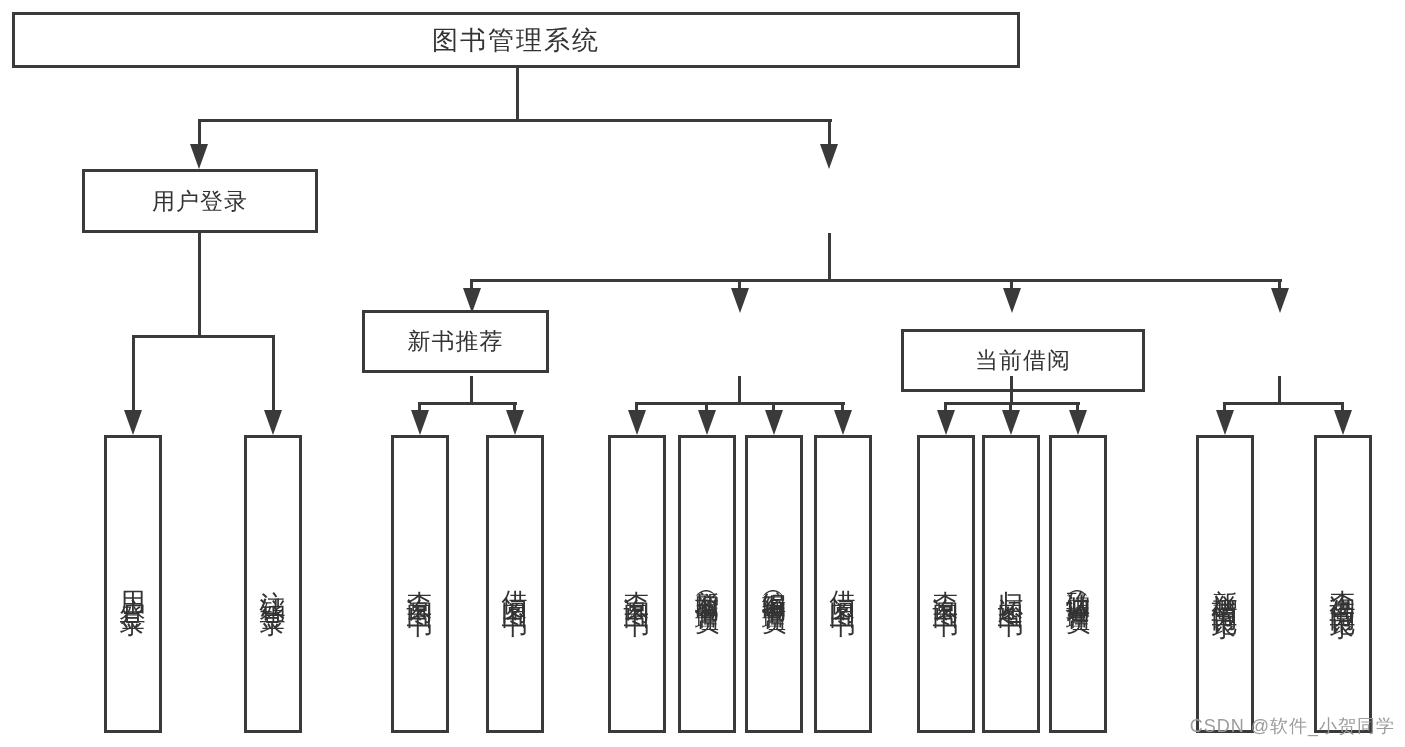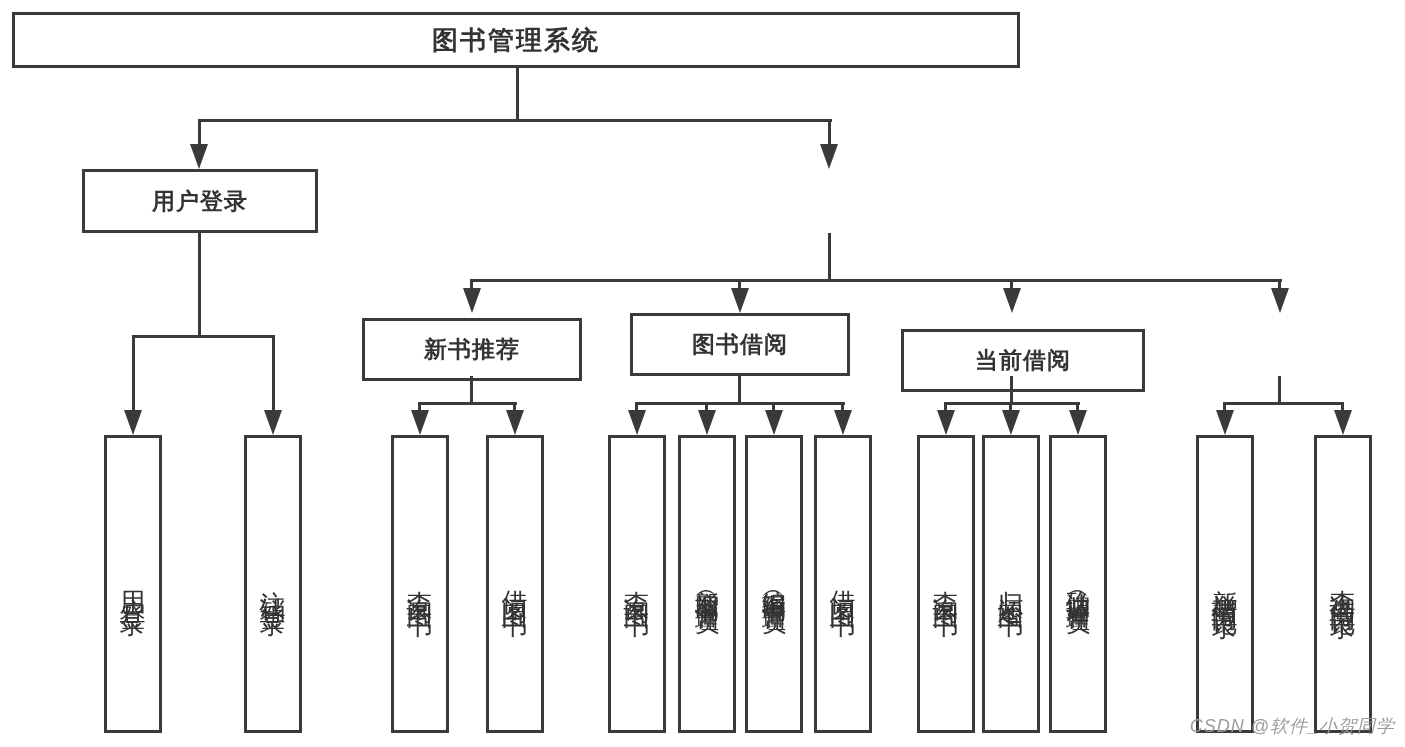--- a/index.html
+++ b/index.html
@@ -15,21 +15,21 @@
   .box{
     position:absolute;
     border:3px solid #3a3a3a;
     background:#fff;
     display:flex;
     align-items:center;
     justify-content:center;
     box-sizing:border-box;
     color:#333;
   }
-  .h{font-size:23px;letter-spacing:1px;white-space:nowrap;font-weight:bold;}
+  .h{font-size:23px;letter-spacing:1px;white-space:nowrap;}
   .root-box{font-size:26px;letter-spacing:2px;}
   
   .v{
     writing-mode:vertical-rl;
     text-orientation:mixed;
     font-size:26px;
     letter-spacing:7px;
     line-height:1;
   }
   .v.mid{letter-spacing:5px;}
@@ -44,21 +44,20 @@
     border-right:9px solid transparent;
     border-top:25px solid #3a3a3a;
   }
   .watermark{
     position:absolute;
     top:714px;right:10px;
     font-size:18px;
     color:#9c9c9c;
     letter-spacing:1px;
     white-space:nowrap;
-    font-style:italic;
   }
 </style>
 </head>
 <body>
 
 <div id="canvas">
 
   <div class="box h root-box" style="left:12px;top:12px;width:1008px;height:56px;">
     <span>图书管理系统</span>
   </div>
@@ -85,25 +84,22 @@
   <div class="hl" style="left:470px;top:279px;width:812px;"></div>
   <div class="vl" style="left:470px;top:279px;height:11px;"></div>
   <div class="arr" style="left:463px;top:288px;"></div>
   <div class="vl" style="left:738px;top:279px;height:11px;"></div>
   <div class="arr" style="left:731px;top:288px;"></div>
   <div class="vl" style="left:1010px;top:279px;height:11px;"></div>
   <div class="arr" style="left:1003px;top:288px;"></div>
   <div class="vl" style="left:1278px;top:279px;height:11px;"></div>
   <div class="arr" style="left:1271px;top:288px;"></div>
 
-  <div class="box h" style="left:362px;top:318px;width:220px;height:63px;">
+  <div class="box h" style="left:362px;top:310px;width:187px;height:63px;">
     <span>新书推荐</span>
-  </div>
-  <div class="box h" style="left:630px;top:313px;width:220px;height:63px;">
-    <span>图书借阅</span>
   </div>
   <div class="box h" style="left:901px;top:313px;width:244px;height:63px;margin-top:16px;">
     <span>当前借阅</span>
   </div>
 
   <div class="vl" style="left:470px;top:376px;height:28px;"></div>
   <div class="hl" style="left:418px;top:402px;width:99px;"></div>
   <div class="vl" style="left:418px;top:402px;height:10px;"></div>
   <div class="arr" style="left:411px;top:410px;"></div>
   <div class="vl" style="left:513px;top:402px;height:10px;"></div>

